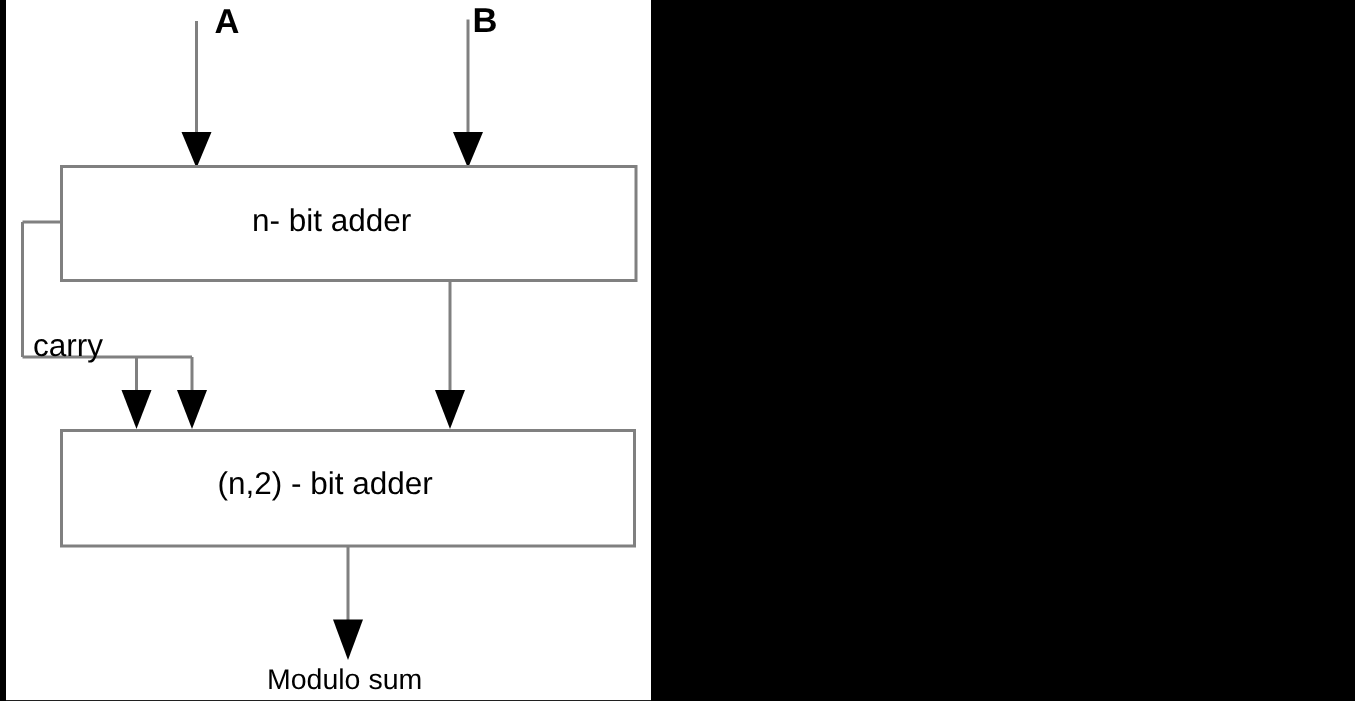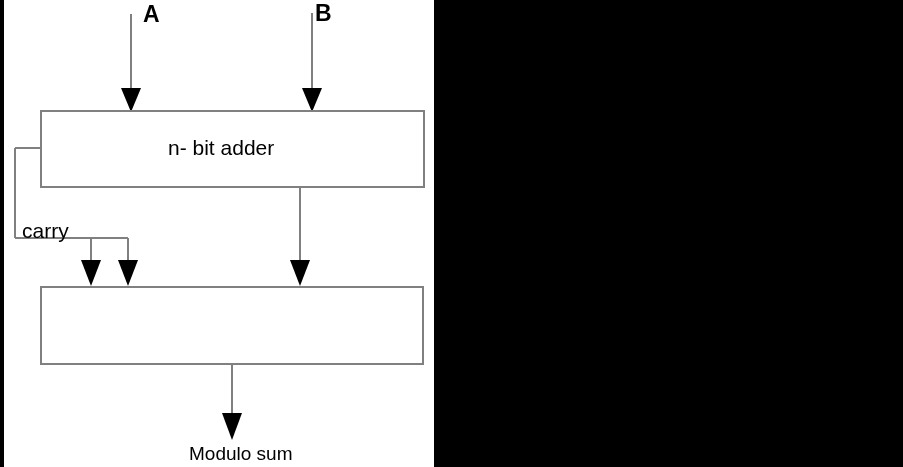--- a/index.html
+++ b/index.html
@@ -117,20 +117,21 @@
     </svg>
 
     <div class="blk-label lbl-signal-bold" style="left:139px; top:1px;">A</div>
 
     <div class="blk-label lbl-signal-bold" style="left:311px; top:0px;">B</div>
 
     <div class="blk-label lbl-block" style="left:164px; top:136px;">n- bit adder</div>
 
     <div class="blk-label lbl-carry" style="left:18px; top:207px;">carry</div>
 
+    <div class="blk-label lbl-block" style="left:141px; top:311px;">(n,2) - bit adder</div>
 
-    <div class="blk-label lbl-out" style="left:174px; top:443px;margin-left:11px;">Modulo sum</div>
+    <div class="blk-label lbl-out" style="left:174px; top:443px;">Modulo sum</div>
 
   </div>
 
   <div id="black-pane"></div>
 
 </div>
 
 </body></html>

